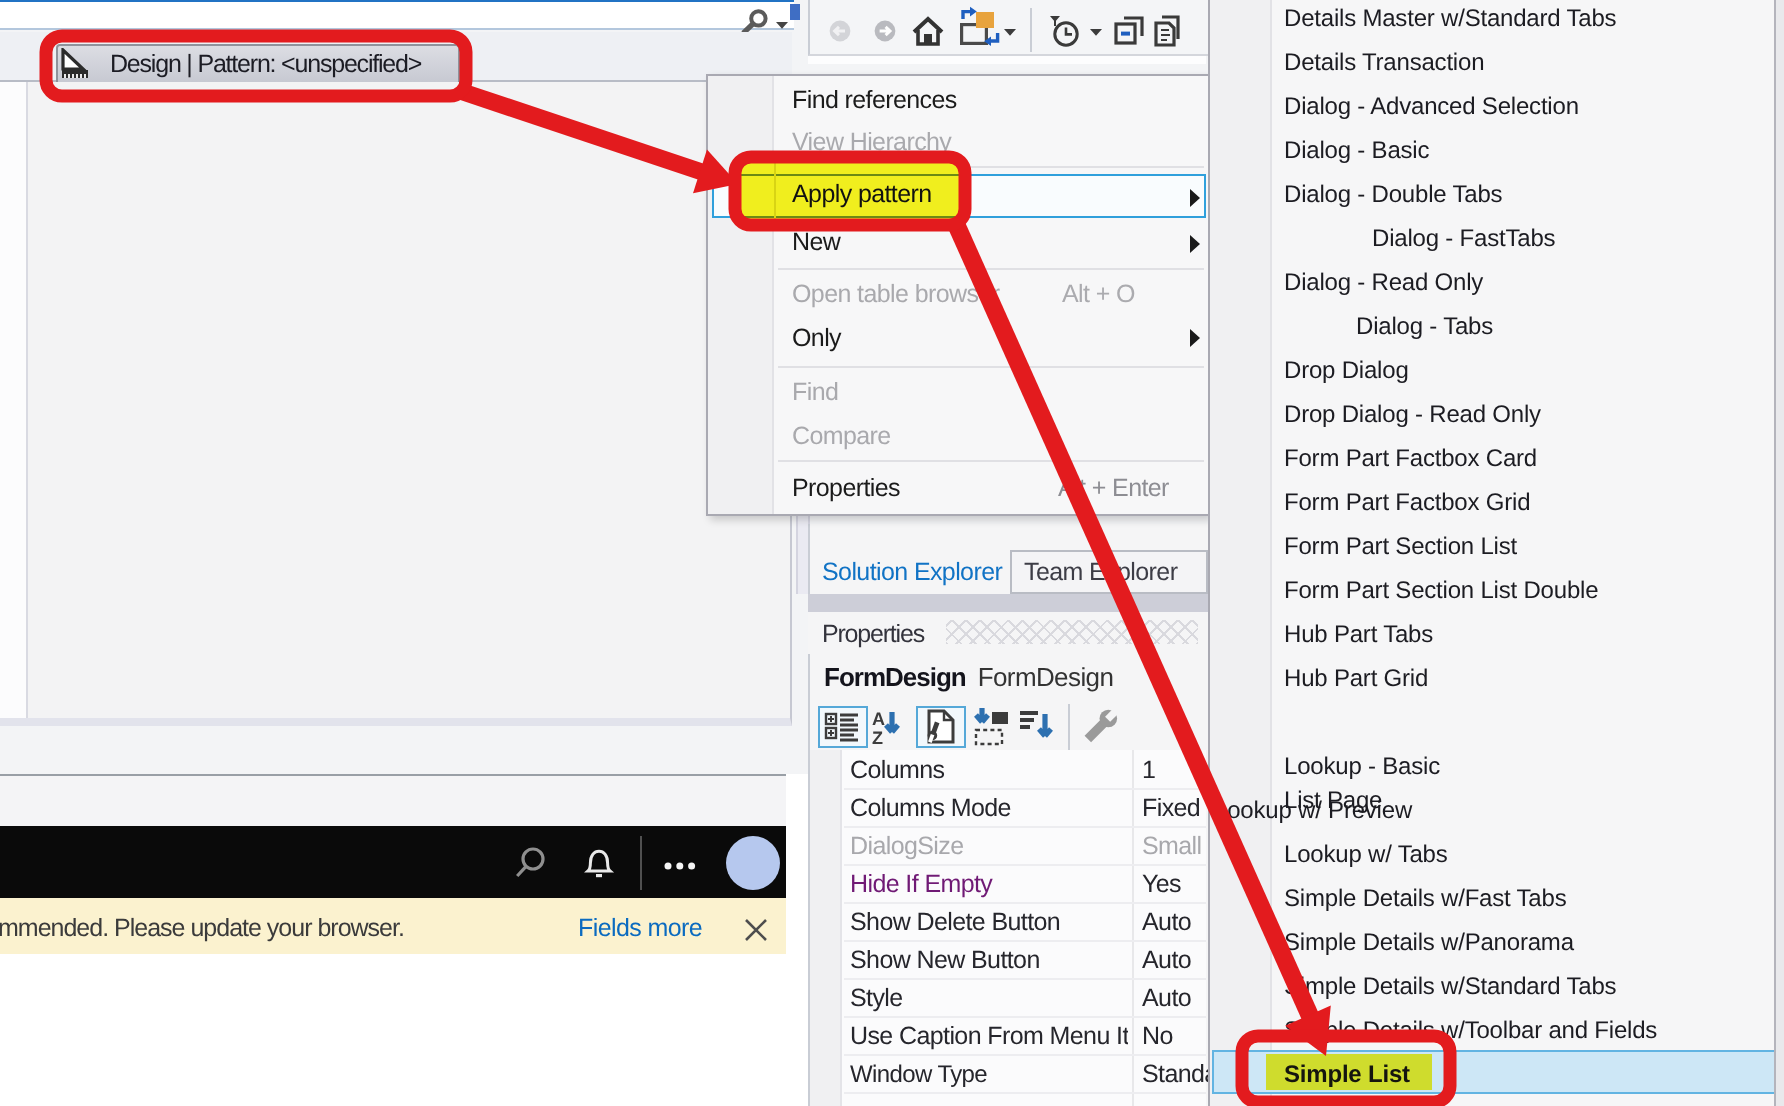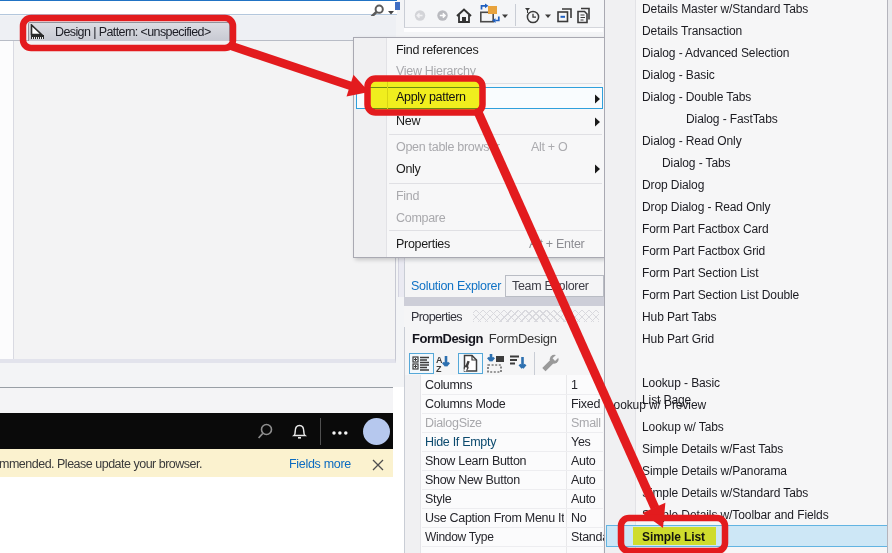--- a/index.html
+++ b/index.html
@@ -159,24 +159,24 @@
 <div id="gridrows">
     <div class="abs txt" style="left:425px;top:378.2px;width:139px;overflow:hidden;font-size:12.5px;color:#26262c;">Columns</div>
     <div class="abs txt" style="left:571px;top:378.2px;width:33px;overflow:hidden;font-size:12.5px;color:#26262c;">1</div>
     <div class="abs" style="left:422px;top:394px;width:181px;height:1px;background:#ededf0;"></div>
     <div class="abs txt" style="left:425px;top:397.2px;width:139px;overflow:hidden;font-size:12.5px;color:#26262c;">Columns Mode</div>
     <div class="abs txt" style="left:571px;top:397.2px;width:33px;overflow:hidden;font-size:12.5px;color:#26262c;">Fixed</div>
     <div class="abs" style="left:422px;top:413px;width:181px;height:1px;background:#ededf0;"></div>
     <div class="abs txt" style="left:425px;top:416.2px;width:139px;overflow:hidden;font-size:12.5px;color:#a8a8ac;">DialogSize</div>
     <div class="abs txt" style="left:571px;top:416.2px;width:33px;overflow:hidden;font-size:12.5px;color:#a8a8ac;">Small</div>
     <div class="abs" style="left:422px;top:432px;width:181px;height:1px;background:#ededf0;"></div>
-    <div class="abs txt" style="left:425px;top:435.2px;width:139px;overflow:hidden;font-size:12.5px;color:#0c4a6e;">Hide If Empty</div>
+    <div class="abs txt" style="left:425px;top:435.2px;width:139px;overflow:hidden;font-size:12.5px;color:#701a75;">Hide If Empty</div>
     <div class="abs txt" style="left:571px;top:435.2px;width:33px;overflow:hidden;font-size:12.5px;color:#26262c;">Yes</div>
     <div class="abs" style="left:422px;top:451px;width:181px;height:1px;background:#ededf0;"></div>
-    <div class="abs txt" style="left:425px;top:454.2px;width:139px;overflow:hidden;font-size:12.5px;color:#26262c;">Show Learn Button</div>
+    <div class="abs txt" style="left:425px;top:454.2px;width:139px;overflow:hidden;font-size:12.5px;color:#26262c;">Show Delete Button</div>
     <div class="abs txt" style="left:571px;top:454.2px;width:33px;overflow:hidden;font-size:12.5px;color:#26262c;">Auto</div>
     <div class="abs" style="left:422px;top:470px;width:181px;height:1px;background:#ededf0;"></div>
     <div class="abs txt" style="left:425px;top:473.2px;width:139px;overflow:hidden;font-size:12.5px;color:#26262c;">Show New Button</div>
     <div class="abs txt" style="left:571px;top:473.2px;width:33px;overflow:hidden;font-size:12.5px;color:#26262c;">Auto</div>
     <div class="abs" style="left:422px;top:489px;width:181px;height:1px;background:#ededf0;"></div>
     <div class="abs txt" style="left:425px;top:492.2px;width:139px;overflow:hidden;font-size:12.5px;color:#26262c;">Style</div>
     <div class="abs txt" style="left:571px;top:492.2px;width:33px;overflow:hidden;font-size:12.5px;color:#26262c;">Auto</div>
     <div class="abs" style="left:422px;top:508px;width:181px;height:1px;background:#ededf0;"></div>
     <div class="abs txt" style="left:425px;top:511.2px;width:139px;overflow:hidden;font-size:12.5px;color:#26262c;">Use Caption From Menu Ite</div>
     <div class="abs txt" style="left:571px;top:511.2px;width:33px;overflow:hidden;font-size:12.5px;color:#26262c;">No</div>
@@ -221,21 +221,21 @@
 <div class="abs" style="left:605px;top:0;width:31px;height:553px;background:#f0f0f2;border-right:1px solid #e2e2e6;box-sizing:border-box;"></div>
 <div class="abs" id="slsel" style="left:606px;top:525px;width:281px;height:22px;background:#cde7f6;border:1px solid #62b4e2;border-right:none;box-sizing:border-box;"></div>
 <div id="subitems">
     <div class="abs txt" style="left:642px;top:1.5px;font-size:12px;letter-spacing:-0.1px;color:#1c1c22;">Details Master w/Standard Tabs</div>
     <div class="abs txt" style="left:642px;top:23.5px;font-size:12px;letter-spacing:-0.1px;color:#1c1c22;">Details Transaction</div>
     <div class="abs txt" style="left:642px;top:45.5px;font-size:12px;letter-spacing:-0.1px;color:#1c1c22;">Dialog - Advanced Selection</div>
     <div class="abs txt" style="left:642px;top:67.5px;font-size:12px;letter-spacing:-0.1px;color:#1c1c22;">Dialog - Basic</div>
     <div class="abs txt" style="left:642px;top:89.5px;font-size:12px;letter-spacing:-0.1px;color:#1c1c22;">Dialog - Double Tabs</div>
     <div class="abs txt" style="left:642px;top:111.5px;font-size:12px;letter-spacing:-0.1px;color:#1c1c22;margin-left:44px;">Dialog - FastTabs</div>
     <div class="abs txt" style="left:642px;top:133.5px;font-size:12px;letter-spacing:-0.1px;color:#1c1c22;">Dialog - Read Only</div>
-    <div class="abs txt" style="left:662px;top:155.5px;font-size:12px;letter-spacing:-0.1px;color:#1c1c22;">Dialog - Tabs</div>
+    <div class="abs txt" style="left:678px;top:155.5px;font-size:12px;letter-spacing:-0.1px;color:#1c1c22;">Dialog - Tabs</div>
     <div class="abs txt" style="left:642px;top:177.5px;font-size:12px;letter-spacing:-0.1px;color:#1c1c22;">Drop Dialog</div>
     <div class="abs txt" style="left:642px;top:199.5px;font-size:12px;letter-spacing:-0.1px;color:#1c1c22;">Drop Dialog - Read Only</div>
     <div class="abs txt" style="left:642px;top:221.5px;font-size:12px;letter-spacing:-0.1px;color:#1c1c22;">Form Part Factbox Card</div>
     <div class="abs txt" style="left:642px;top:243.5px;font-size:12px;letter-spacing:-0.1px;color:#1c1c22;">Form Part Factbox Grid</div>
     <div class="abs txt" style="left:642px;top:265.5px;font-size:12px;letter-spacing:-0.1px;color:#1c1c22;">Form Part Section List</div>
     <div class="abs txt" style="left:642px;top:287.5px;font-size:12px;letter-spacing:-0.1px;color:#1c1c22;">Form Part Section List Double</div>
     <div class="abs txt" style="left:642px;top:309.5px;font-size:12px;letter-spacing:-0.1px;color:#1c1c22;">Hub Part Tabs</div>
     <div class="abs txt" style="left:642px;top:331.5px;font-size:12px;letter-spacing:-0.1px;color:#1c1c22;">Hub Part Grid</div>
     <div class="abs txt" style="left:642px;top:353.5px;font-size:12px;letter-spacing:-0.1px;color:#1c1c22;margin-top:39px;">List Page</div>
     <div class="abs txt" style="left:642px;top:375.5px;font-size:12px;letter-spacing:-0.1px;color:#1c1c22;">Lookup - Basic</div>

